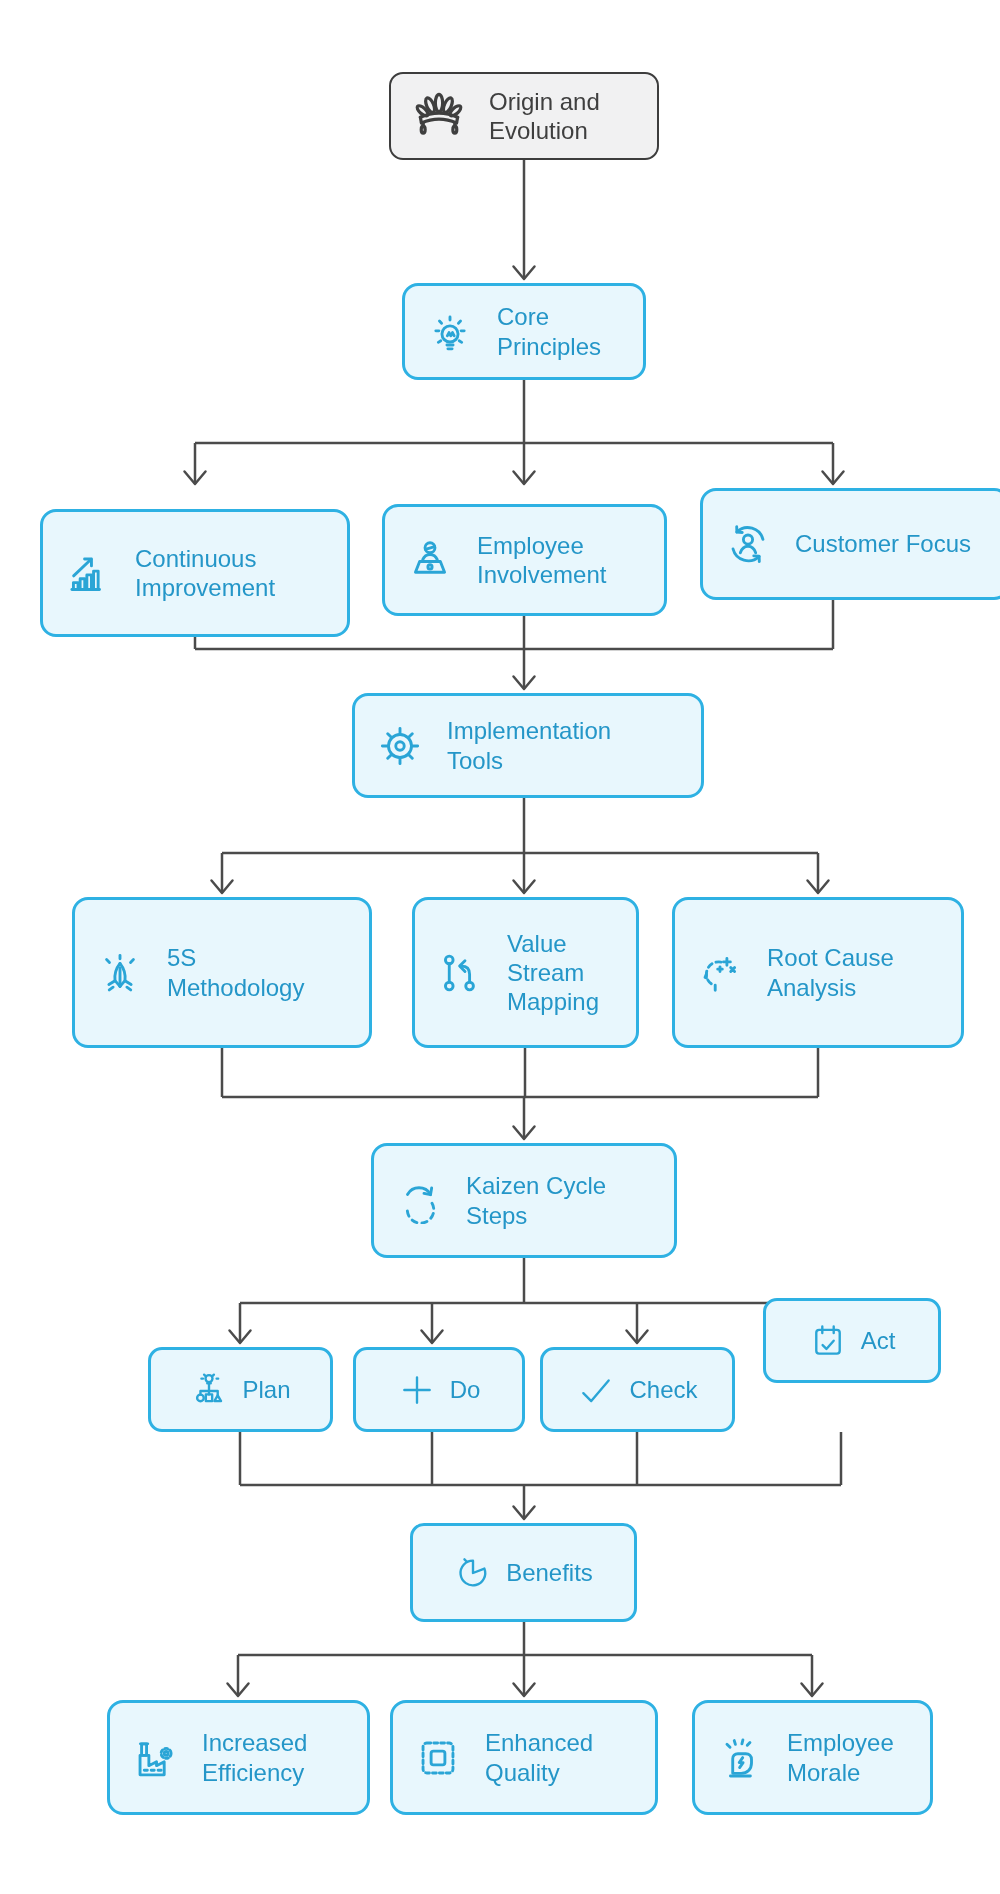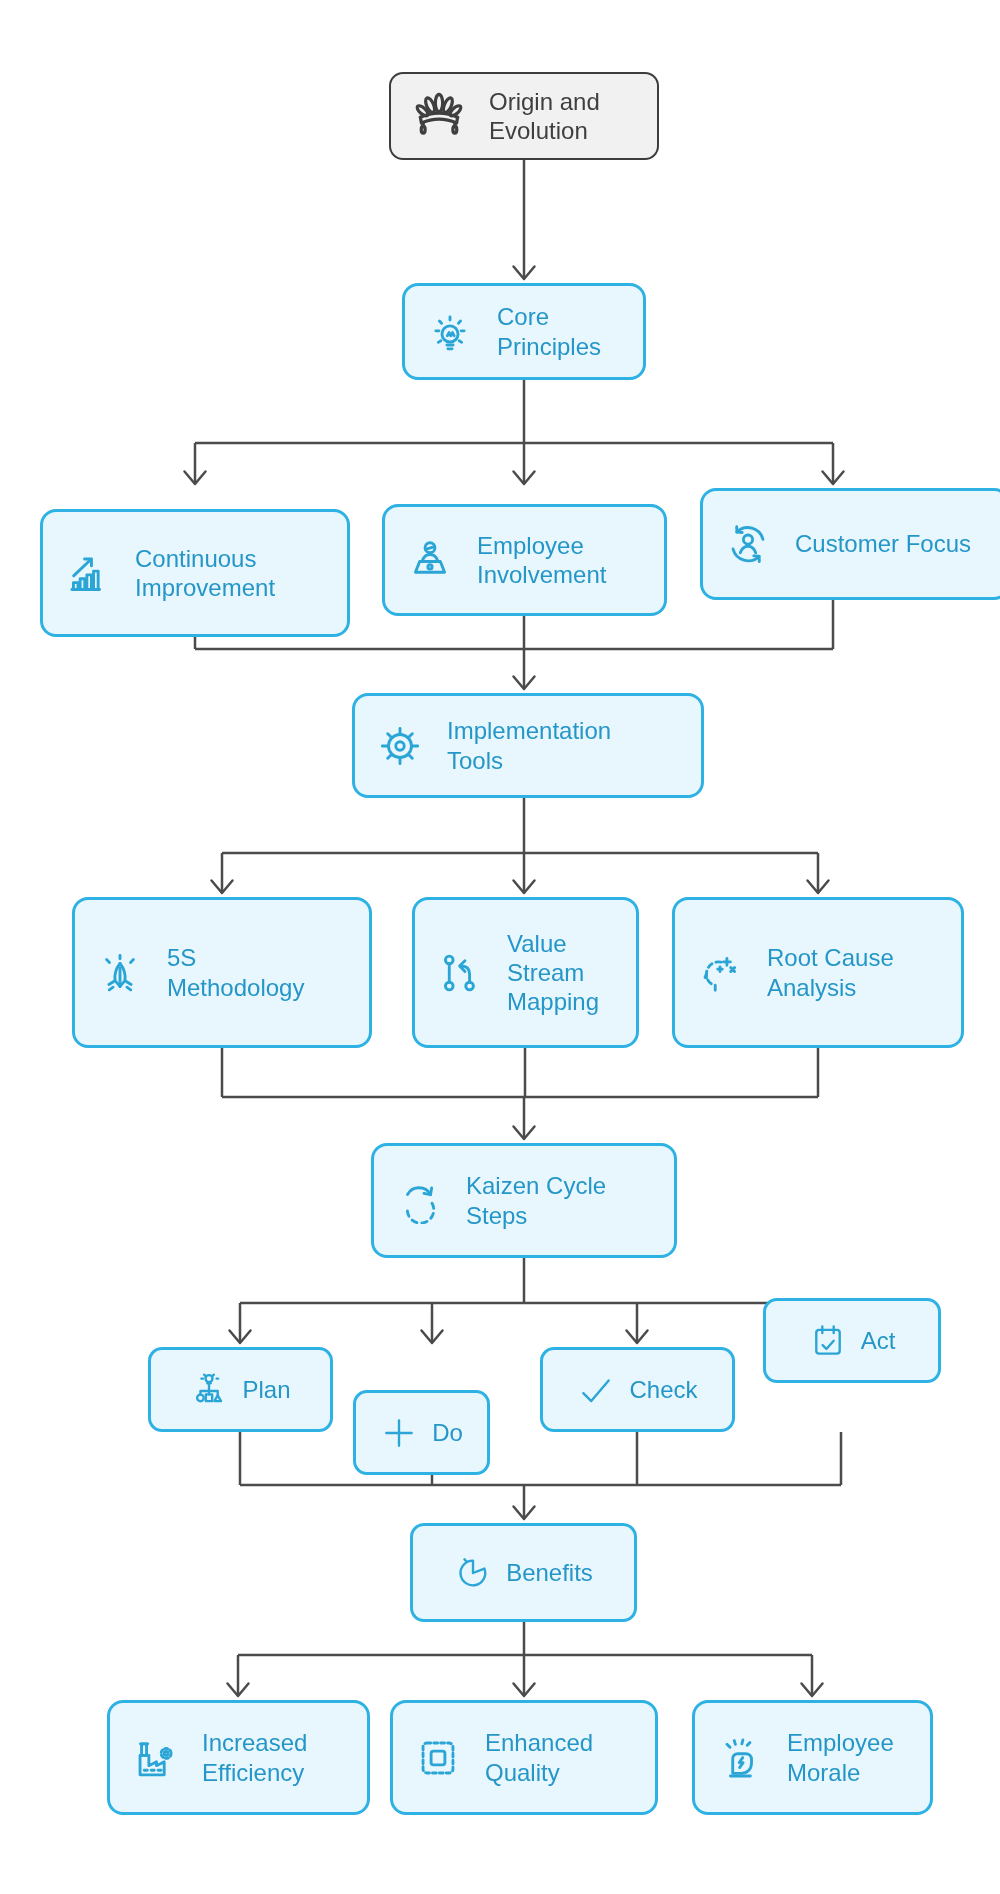--- a/index.html
+++ b/index.html
@@ -230,21 +230,21 @@
         <path d="M8.9,2.3 l0.8,0.8 M15.1,2.3 l-0.8,0.8 M8.2,4.8 H7.2 M16.8,4.8 H17.8 M10.9,7.7 h2.2"></path>
         <path d="M12,8.6 V12.6 M6.6,12.6 H17.5 M6.6,12.6 V14.9 M17.5,12.6 V15.4 M12,12.6 V14.8"></path>
         <circle cx="6.6" cy="17" r="2.1"></circle>
         <rect x="10" y="14.8" width="4" height="4.2"></rect>
         <path d="M15.4,19 h4.2 L17.5,15.4 Z"></path>
       </svg>
     </span>
     <span class="label">Plan</span>
   </div>
 
-  <div class="node small" style="left:353px;top:1390px;width:137px;height:85px">
+  <div class="node small" style="left:353px;top:1347px;width:172px;height:85px">
     <span class="icon">
       <svg class="ic" viewBox="0 0 24 24">
         <path d="M12,4 V20 M4,12 H20"></path>
       </svg>
     </span>
     <span class="label">Do</span>
   </div>
 
   <div class="node small" style="left:540px;top:1347px;width:195px;height:85px">
     <span class="icon">

